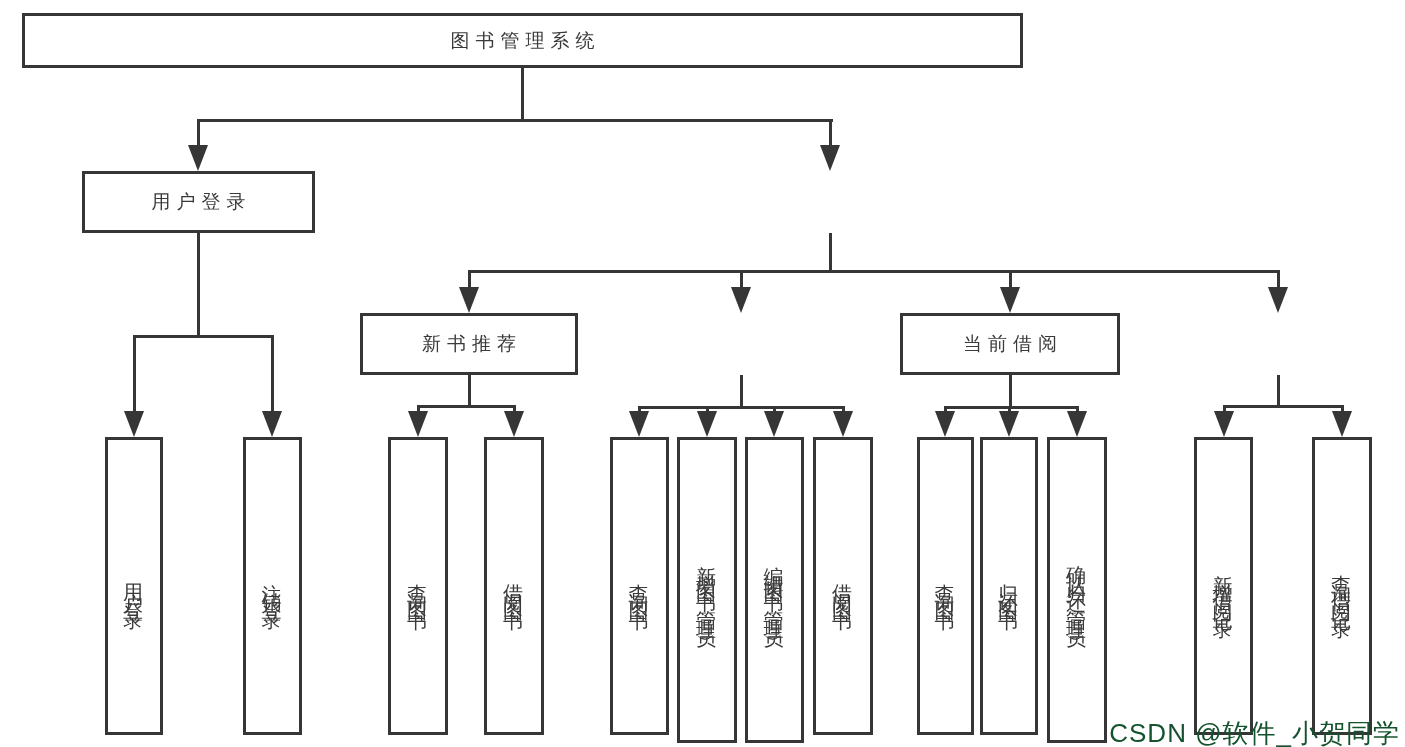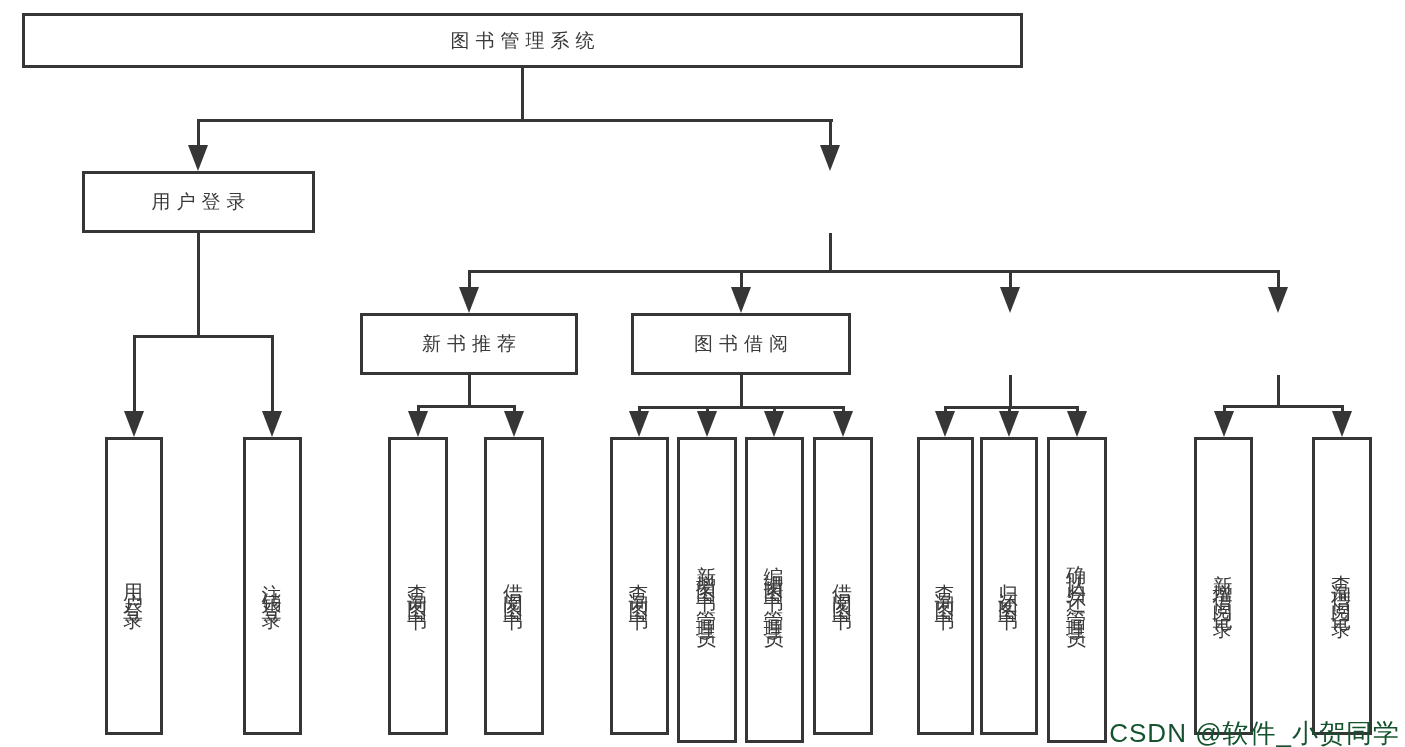--- a/index.html
+++ b/index.html
@@ -53,21 +53,21 @@
 </head>
 <body>
 
 <div id="stage">
 
   <div class="hbox" style="left:22px;top:13px;width:1001px;height:55px">图书管理系统</div>
 
   <div class="hbox" style="left:82px;top:171px;width:233px;height:62px">用户登录</div>
 
   <div class="hbox" style="left:360px;top:313px;width:218px;height:62px">新书推荐</div>
-  <div class="hbox" style="left:631px;top:313px;width:220px;height:62px">图书借阅</div>
+  <div class="hbox" style="left:900px;top:313px;width:220px;height:62px">当前借阅</div>
 
   <div class="vbox" style="left:105px;top:437px;width:58px;height:298px">
       <span>用户登录</span>
     </div>
   <div class="vbox" style="left:243px;top:437px;width:59px;height:298px">
       <span>注销登录</span>
     </div>
   <div class="vbox" style="left:388px;top:437px;width:60px;height:298px">
       <span>查询图书</span>
     </div>

